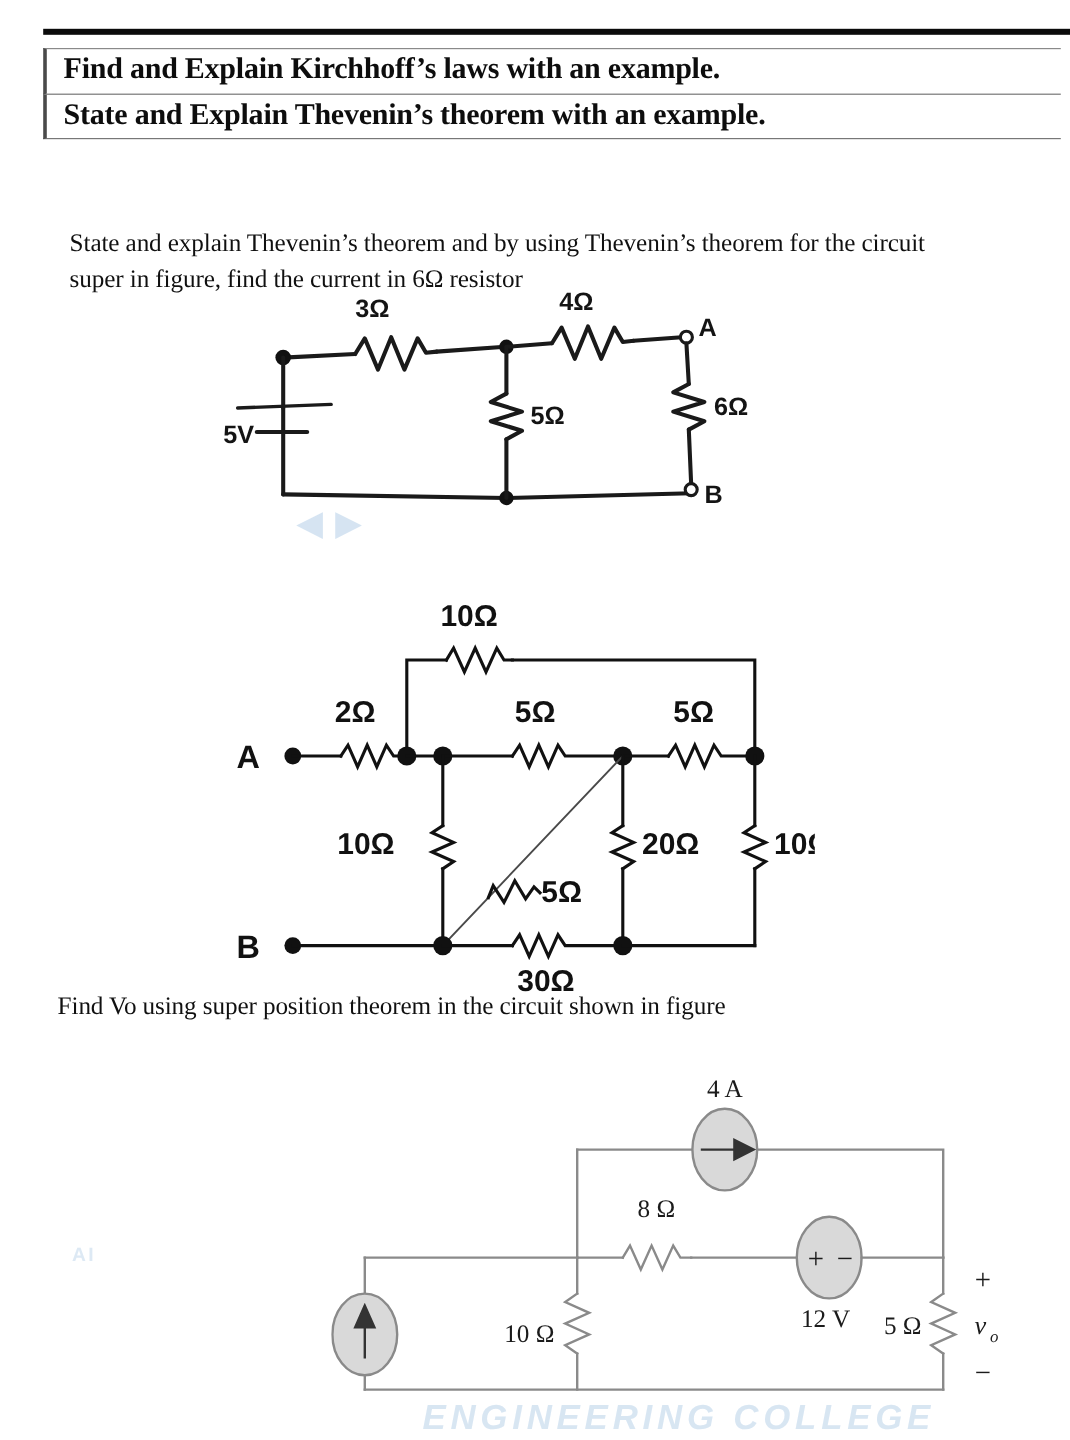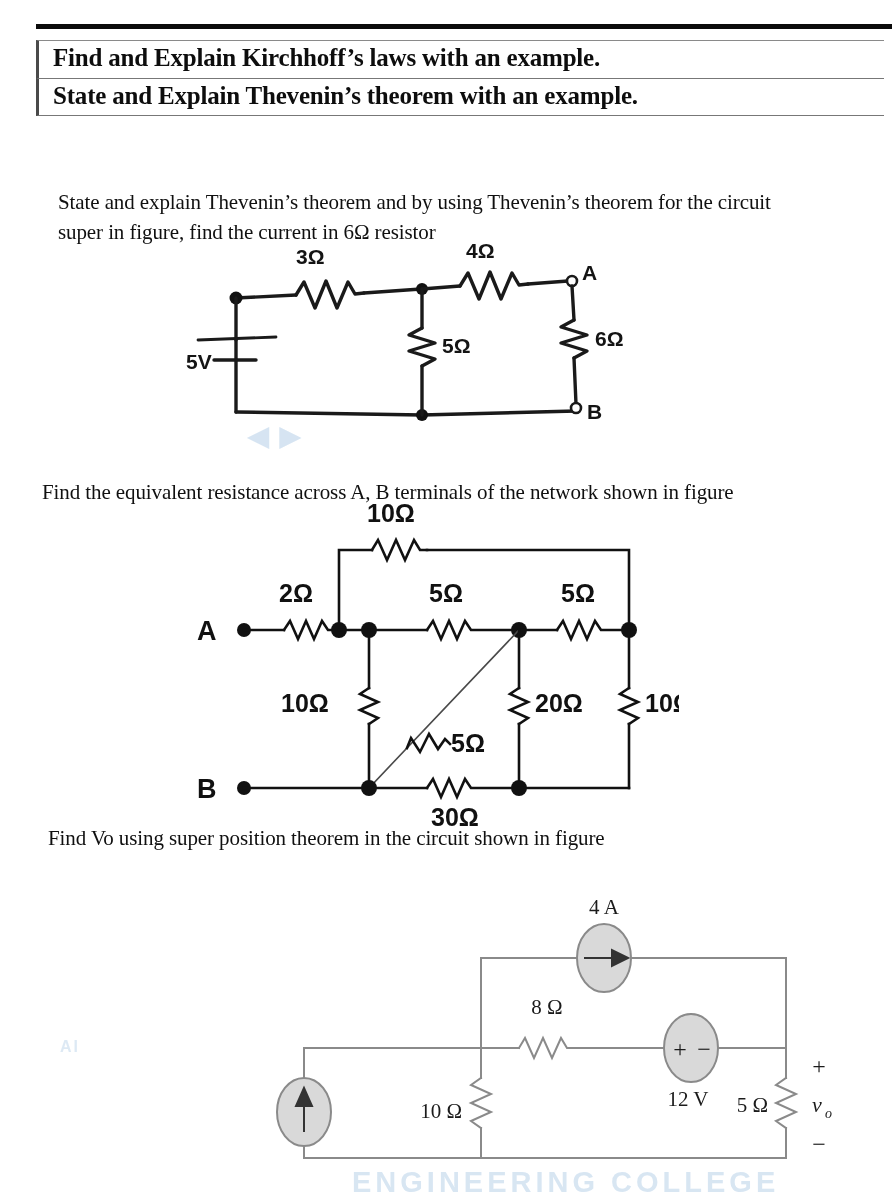--- a/index.html
+++ b/index.html
@@ -51,21 +51,21 @@
   
   .wm{
     position:absolute;
     color:#cfe0f0;
     font-weight:700;
     font-family:"Liberation Sans", sans-serif;
     user-select:none;
     pointer-events:none;
   }
   #wm-mid{left:248px;top:420px;font-size:27px;letter-spacing:11px;opacity:.85;}
-  #wm-bottom{left:352px;top:1166px;font-size:29px;letter-spacing:4px;opacity:.8;}
+  #wm-bottom{left:352px;top:1166px;font-size:29px;letter-spacing:4px;opacity:.8;font-style:italic;}
   #wm-left{left:60px;top:1038px;font-size:16px;letter-spacing:2px;opacity:.7;text-align:right;}
 
   svg{display:block;}
   .fig{position:absolute;}
   #fig-thevenin{left:178px;top:236px;}
   #fig-network{left:189px;top:500px;}
   #fig-superpos{left:276px;top:896px;}
 
   
   .hand-wire{fill:none;stroke:#1a1a1a;stroke-width:3.4;stroke-linecap:round;stroke-linejoin:round;}
@@ -156,23 +156,20 @@
       <circle class="hand-open" cx="398" cy="172" r="5"></circle>
       <text class="hand-text" x="409" y="183">B</text>
 
       <text class="hand-text" x="118" y="28">3Ω</text>
       <text class="hand-text" x="288" y="22">4Ω</text>
     </svg>
   </div>
 
   <div class="wm" id="wm-mid">◀▶</div>
 
-  <div class="para" id="para-equiv">
-    <span>Find the equivalent resistance across A, B terminals of the network shown in figure</span>
-  </div>
 
   <div class="fig" id="fig-network">
     <svg width="490" height="340" viewBox="0 0 490 340">
 
       <path class="pw" d="M150 130 L150 50 L183 50"></path>
       <path class="pw" d="M183 50 L189 40 L198 60 L207 40 L216 60 L225 40 L231 50 L238 50"></path>
       <path class="pw" d="M238 50 L440 50 L440 130"></path>
       <text class="plabel" x="178" y="22">10Ω</text>
 
       <text class="pterm" x="8" y="140">A</text>

